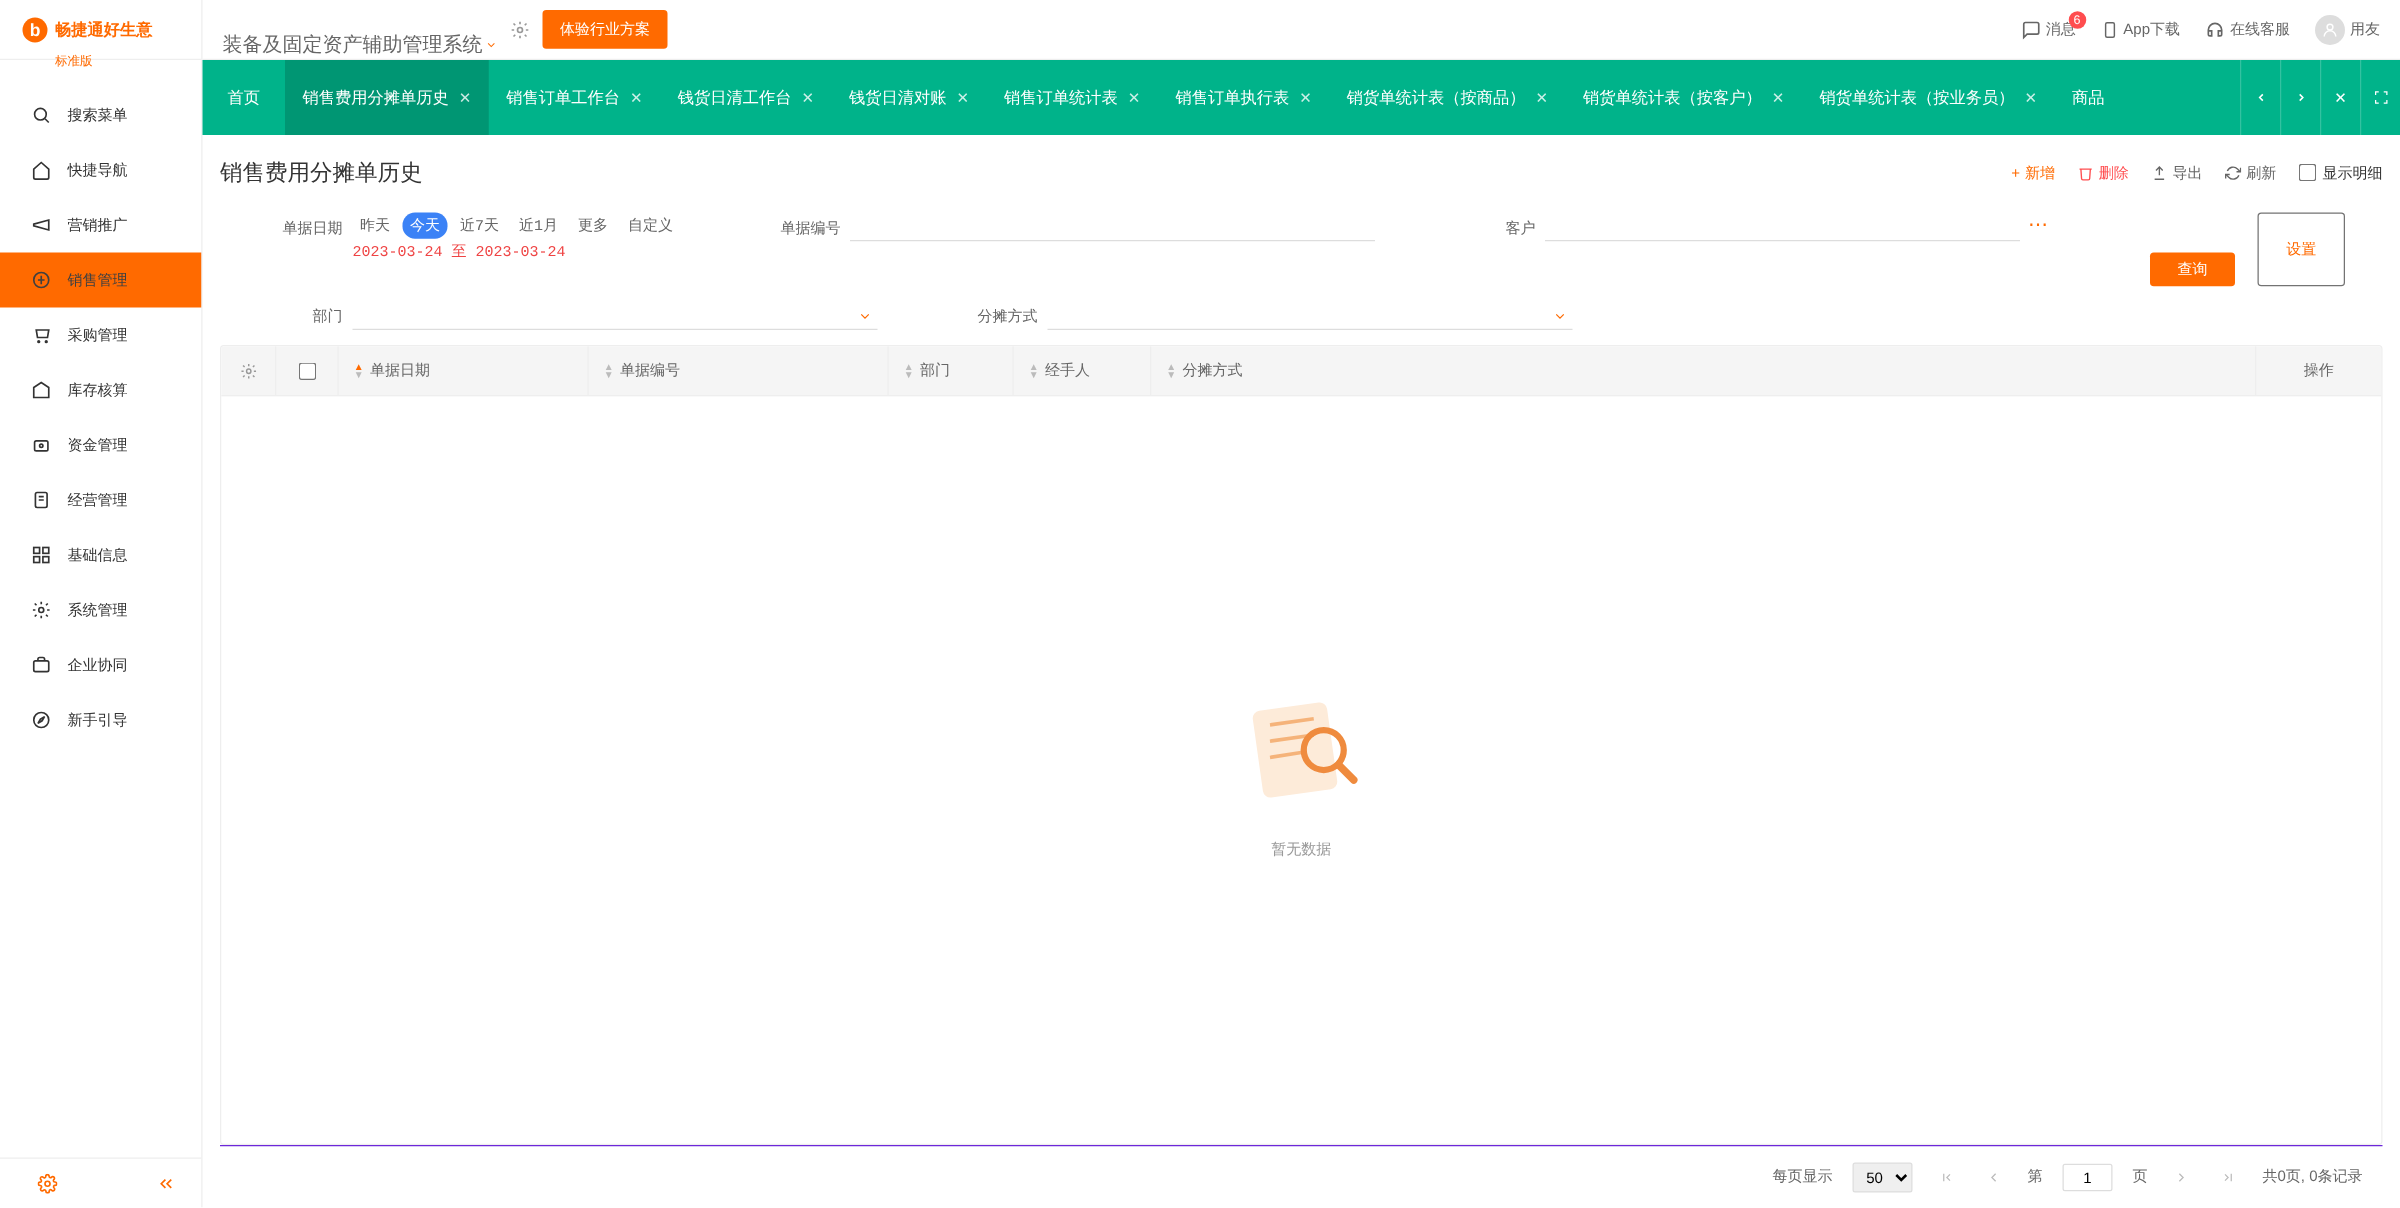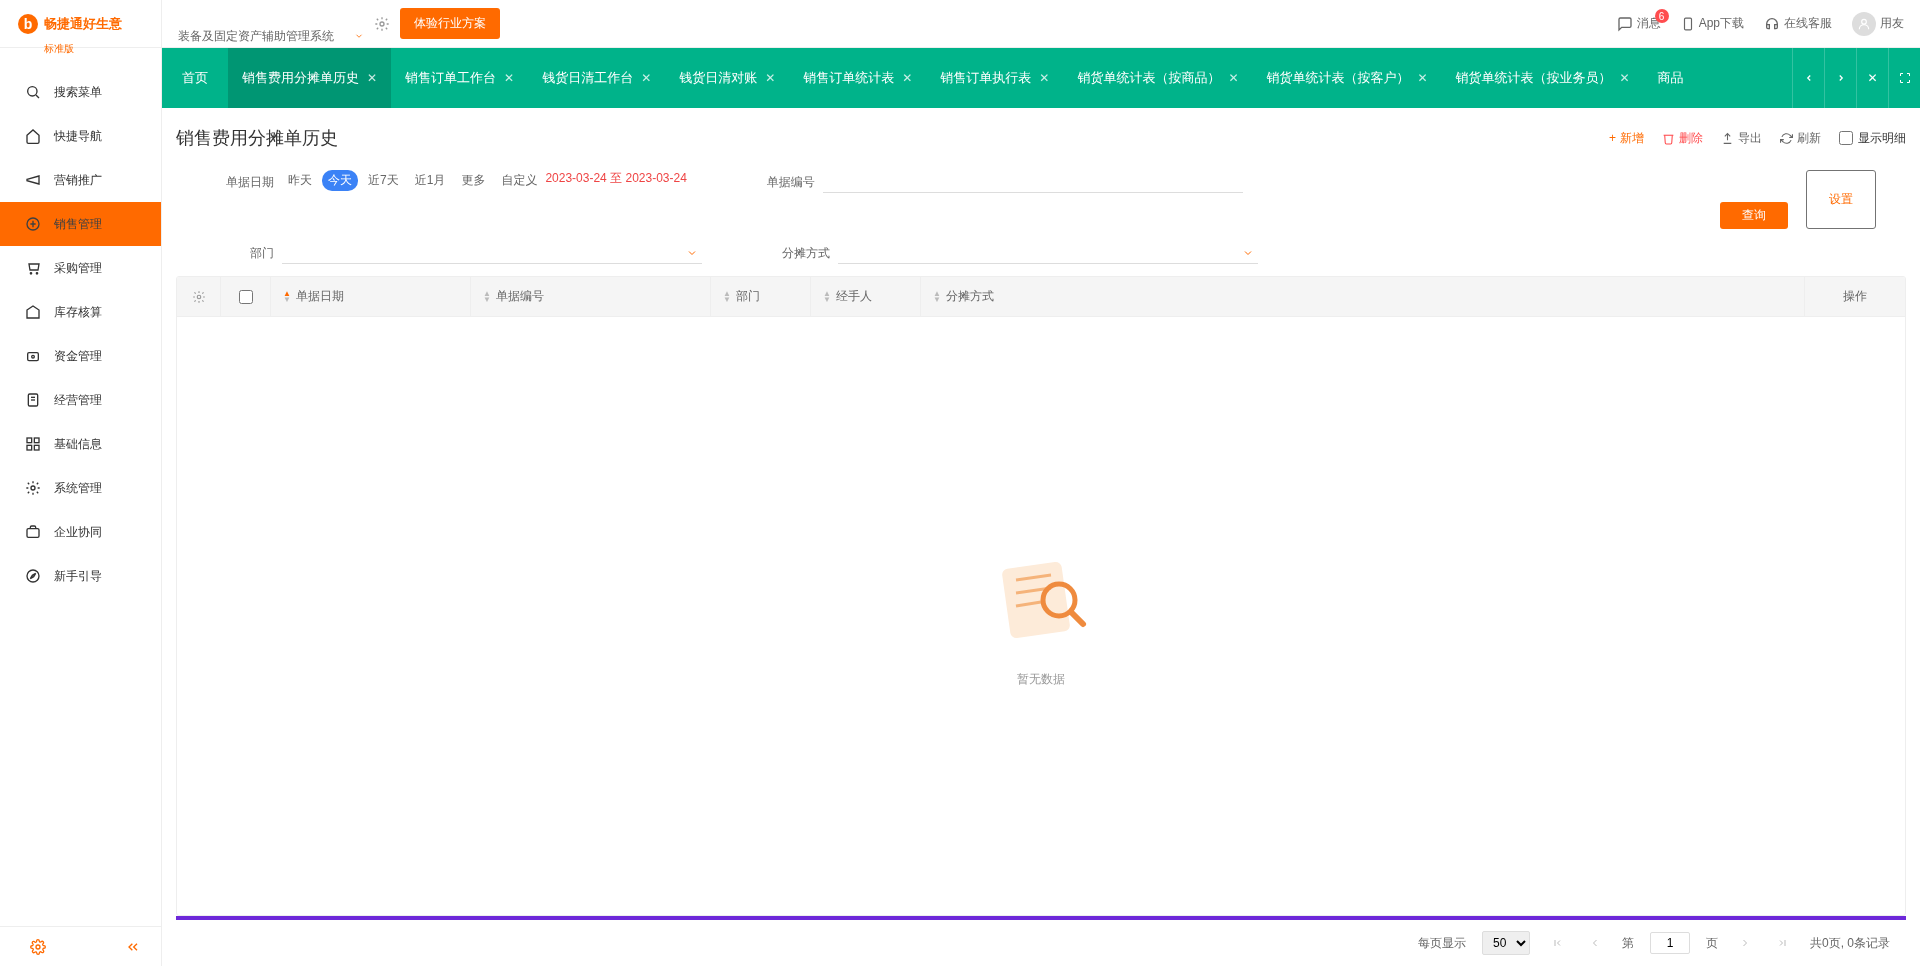--- a/index.html
+++ b/index.html
@@ -16,21 +16,21 @@
 .side-item { height: 44px; display: flex; align-items: center; padding-left: 24px; gap: 12px; cursor: pointer; color: #333; }
 .side-item.active { background: #ff6a00; color: #404040; }
 .side-item .icon { width: 18px; height: 18px; display: flex; align-items: center; justify-content: center; }
 .side-footer { height: 40px; display: flex; align-items: center; justify-content: space-between; padding: 0 20px 0 30px; color: #ff6a00; border-top: 1px solid #eee; }
 
 
 .main { flex: 1; display: flex; flex-direction: column; }
 
 
 .topbar { height: 48px; display: flex; align-items: center; padding: 0 16px; border-bottom: 1px solid #eee; gap: 10px; }
-.sys-select { display: flex; align-items: center; gap: 20px; color: #666; font-size: 12px; margin-top: 25px; }
+.sys-select { display: flex; align-items: center; gap: 2px; color: #666; font-size: 16px; margin-top: 25px; }
 .chevron-down { width: 10px; height: 10px; }
 .gear { color: #999; }
 .btn-orange { background: #ff6a00; color: #fff; border: none; border-radius: 3px; padding: 7px 14px; font-size: 12px; cursor: pointer; }
 .top-right { margin-left: auto; display: flex; align-items: center; gap: 20px; color: #666; }
 .top-right-item { display: flex; align-items: center; gap: 4px; cursor: pointer; position: relative; }
 .badge { position: absolute; top: -6px; right: -8px; background: #ff4d4f; color: #fff; border-radius: 8px; min-width: 14px; height: 14px; font-size: 10px; display: flex; align-items: center; justify-content: center; padding: 0 3px; }
 .avatar { width: 24px; height: 24px; background: #ddd; border-radius: 50%; display: flex; align-items: center; justify-content: center; color: #fff; }
 
 
 .tabs { height: 60px; background: #00b38a; display: flex; align-items: stretch; color: #fff; position: relative; }
@@ -49,21 +49,21 @@
 .act { display: flex; align-items: center; gap: 4px; cursor: pointer; color: #666; }
 .act.add { color: #ff6a00; }
 .act.del { color: #ff4d4f; }
 .chk-label { display: flex; align-items: center; gap: 5px; }
 
 
 .filters { background: #fff; padding: 6px 30px 0 30px; position: relative; }
 .filter-row { display: flex; gap: 60px; margin-bottom: 12px; align-items: flex-start; }
 .filter-group { display: flex; align-items: flex-start; }
 .flabel { width: 76px; text-align: right; color: #666; padding-top: 4px; padding-right: 8px; }
-.date-opts { display: flex; flex-direction: row; gap: 2px; }
+.date-opts { display: flex; flex-direction: column; gap: 2px; font-family: Liberation Mono, monospace; }
 .date-btns { display: flex; gap: 4px; align-items: center; }
 .date-btn { padding: 2px 6px; border-radius: 10px; cursor: pointer; color: #666; font-size: 12px; }
 .date-btn.active { background: #3b82f6; color: #fff; }
 .date-range { color: #ef4444; font-size: 12px; }
 .finput { border: none; border-bottom: 1px solid #ddd; outline: none; padding: 4px 2px; width: 410px; background: transparent; font-size: 12px; }
 .finput.sm { width: 420px; }
 .select-wrap { position: relative; }
 .select-wrap .chev { position: absolute; right: 4px; top: 6px; color: #ff6a00; pointer-events: none; }
 .filter-right-btns { margin-left: auto; display: flex; flex-direction: row; gap: 18px; align-items: flex-end; }
 .btn-query { background: #ff6a00; color: #fff; border: none; border-radius: 3px; padding: 5px 22px; cursor: pointer; font-size: 12px; }
@@ -77,21 +77,21 @@
 .th { display: flex; align-items: center; gap: 5px; padding: 0 12px; border-right: 1px solid #eee; height: 100%; }
 .th.gear-col { width: 44px; justify-content: center; }
 .th.chk-col { width: 50px; justify-content: center; }
 .th.last { border-right: none; margin-left: auto; width: 100px; justify-content: center; }
 .sort-icon { display: flex; flex-direction: column; font-size: 8px; line-height: 6px; color: #bbb; }
 .sort-icon .up { color: #ff6a00; }
 .tbody-empty { flex: 1; display: flex; flex-direction: column; align-items: center; justify-content: center; color: #999; }
 .empty-img { width: 120px; height: 110px; margin-bottom: 16px; }
 
 
-.pager { height: 50px; display: flex; align-items: center; justify-content: flex-end; gap: 16px; padding: 0 16px; color: #666; border-top: 4px solid #6d28d9; }
+.pager { height: 50px; display: flex; align-items: center; justify-content: flex-end; gap: 16px; padding: 0 16px; color: #666; border-top: 1px solid #6d28d9; }
 .pager select, .pager input { border: 1px solid #ddd; border-radius: 2px; padding: 3px 6px; font-size: 12px; }
 .pager input { width: 40px; text-align: center; }
 .pg-btn { width: 22px; height: 22px; display: flex; align-items: center; justify-content: center; color: #bbb; cursor: pointer; }
 
 input[type=checkbox] { width: 14px; height: 14px; }
 
 svg { display: block; }
 </style>
 </head>
 <body>
@@ -406,20 +406,25 @@
                 <span>2023-03-24</span>
                 <span>至</span>
                 <span>2023-03-24</span>
               </div>
             </div>
           </div>
           <div class="filter-group">
             <div class="flabel">单据编号</div>
             <input class="finput sm" style="">
           </div>
+          <div class="filter-group">
+            <div class="flabel">客户</div>
+            <input class="finput" style="width: 380px;">
+            <span class="dots">⋯</span>
+          </div>
           <div class="filter-right-btns">
             <button class="btn-query">查询</button>
             <button class="btn-set">设置</button>
           </div>
         </div>
         <div class="filter-row">
           <div class="filter-group select-wrap">
             <div class="flabel">部门</div>
             <input class="finput sm" style="">
             <span class="chev">

